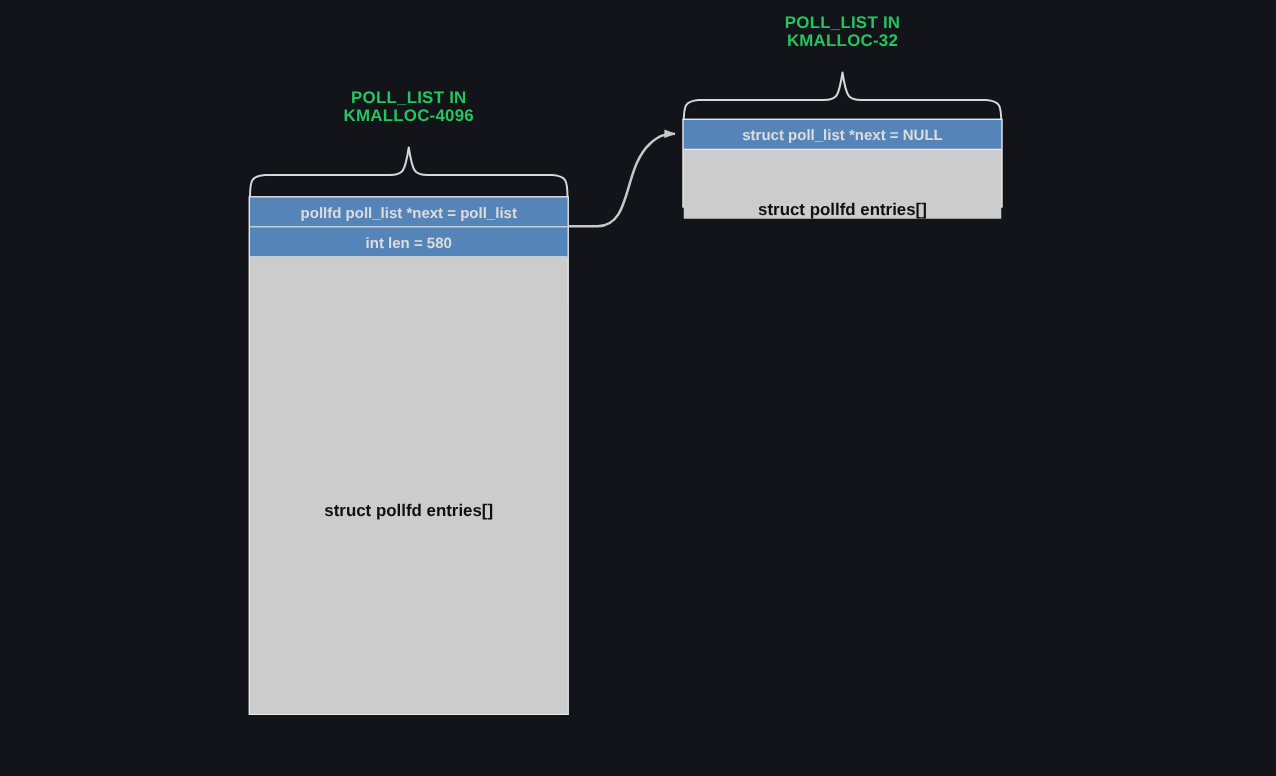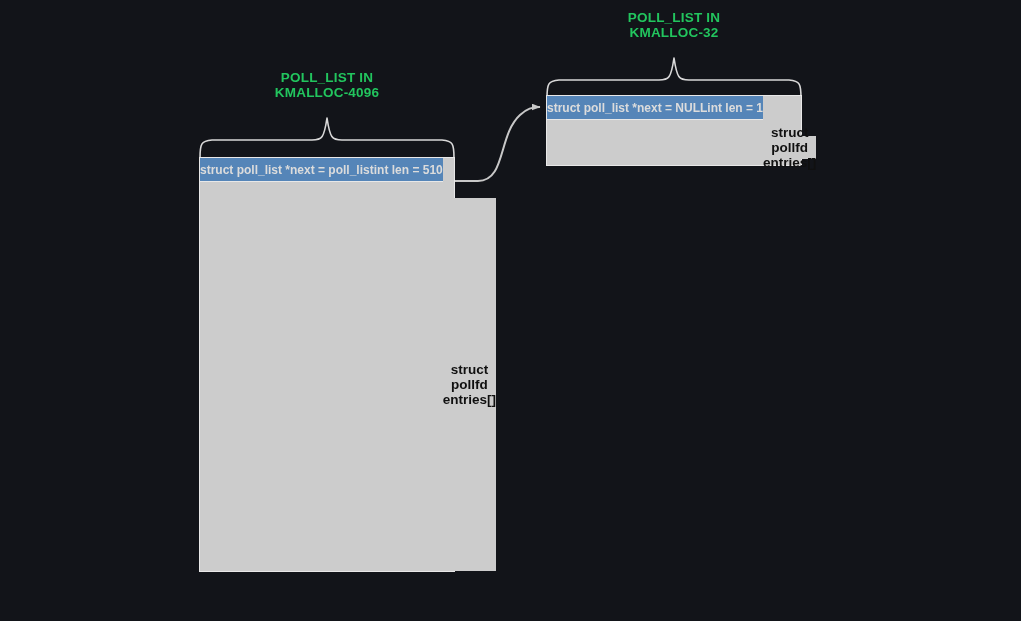--- a/index.html
+++ b/index.html
@@ -43,21 +43,21 @@
   #brace-left  { left: 196px; top: 114px; }
   #brace-right { left: 543px; top: 54px; }
 
   
   .struct-box {
     position: absolute;
     box-sizing: border-box;
     border: 1px solid #e8e8e8;
     background: #cccccc;
     display: flex;
-    flex-direction: row;
+    flex-direction: column;
   }
   #box-left  { left: 199px; top: 157px; width: 256px; height: 415px; }
   #box-right { left: 546px; top: 95px;  width: 256px; height: 71px;  }
 
   .field-row {
     box-sizing: border-box;
     background: #5585b8;
     color: #dcdcdc;
     font-size: 12px;
     font-weight: bold;
@@ -106,38 +106,37 @@
 KMALLOC-4096</div>
 
   <div class="brace-wrap" id="brace-left">
     <svg width="262" height="44" viewBox="0 0 262 44" fill="none" xmlns="http://www.w3.org/2000/svg" aria-hidden="true">
       <path d="M4 44 C4 30 5 27 16 26 L116 26 C126 26 128 24 131 4
                C134 24 136 26 146 26 L246 26 C257 27 258 30 258 44" stroke="#d8d8d8" stroke-width="1.6" fill="none" stroke-linecap="round" stroke-linejoin="round"></path>
     </svg>
   </div>
 
   <div class="struct-box" id="box-left">
-    <div class="field-row">struct poll_list *next = poll_list</div>
-    <div class="field-row">int len = 510</div>
+    <div class="field-row">pollfd poll_list *next = poll_list</div>
+    <div class="field-row">int len = 580</div>
     <div class="entries-area">struct pollfd entries[]</div>
   </div>
 
   <div class="group-title" id="title-right">POLL_LIST IN
 KMALLOC-32</div>
 
   <div class="brace-wrap" id="brace-right">
     <svg width="262" height="44" viewBox="0 0 262 44" fill="none" xmlns="http://www.w3.org/2000/svg" aria-hidden="true">
       <path d="M4 44 C4 30 5 27 16 26 L116 26 C126 26 128 24 131 4
                C134 24 136 26 146 26 L246 26 C257 27 258 30 258 44" stroke="#d8d8d8" stroke-width="1.6" fill="none" stroke-linecap="round" stroke-linejoin="round"></path>
     </svg>
   </div>
 
   <div class="struct-box" id="box-right">
     <div class="field-row">struct poll_list *next = NULL</div>
-    <div class="field-row">int len = 1</div>
     <div class="entries-area">struct pollfd entries[]</div>
   </div>
 
   <svg id="connector" viewBox="0 0 1021 621" xmlns="http://www.w3.org/2000/svg" aria-hidden="true">
     <defs>
       <marker id="arrowhead" markerWidth="9" markerHeight="7" refX="8.5" refY="3.5" orient="auto" markerUnits="userSpaceOnUse">
         <polygon points="0 0, 9 3.5, 0 7" fill="#c8c8c8"></polygon>
       </marker>
     </defs>
     <path d="M455 181 L478 181 C506 181 498 135 520 115 C527 108.5 532 107 540 107" stroke="#c8c8c8" stroke-width="2" fill="none" marker-end="url(#arrowhead)"></path>

